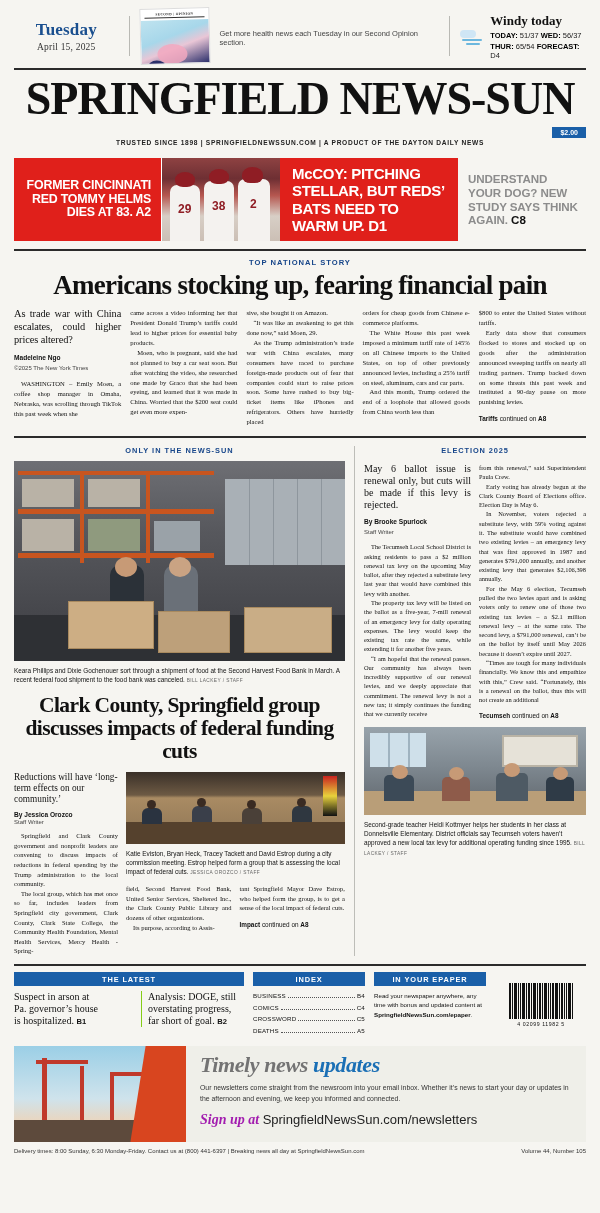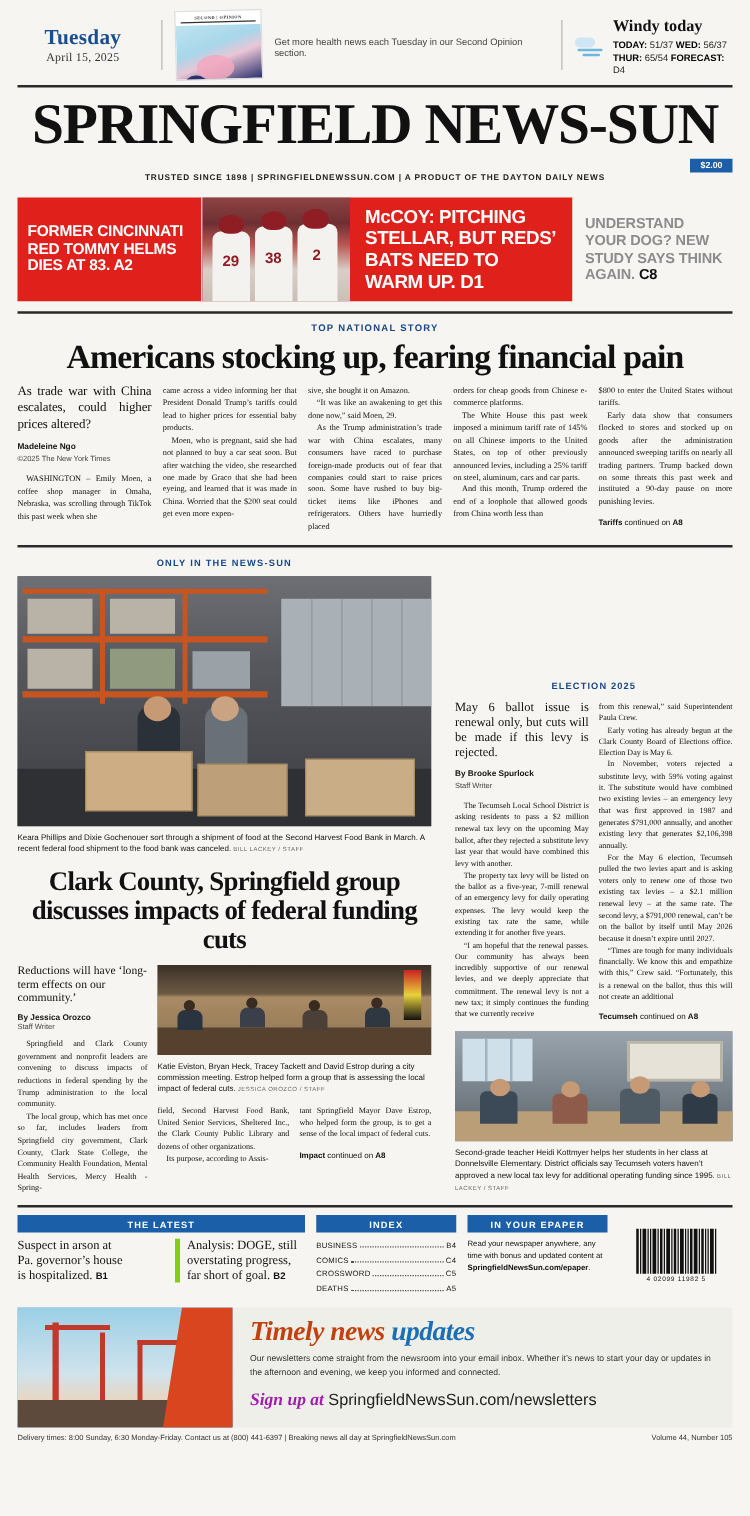--- a/index.html
+++ b/index.html
@@ -49,21 +49,21 @@
   .trustline{position:relative;text-align:center;margin-top:7px;padding:0 14px;}
   .trustline .tl{font-family:"Liberation Sans",sans-serif;font-size:6.6px;font-weight:bold;letter-spacing:.7px;color:#222;}
   .price{position:absolute;right:14px;top:-4px;background:#1a5fa8;color:#fff;
     font-family:"Liberation Sans",sans-serif;font-size:7px;font-weight:bold;padding:2px 8px;}
 
   
   .promo{display:flex;margin:9px 14px 0 14px;height:83px;}
   .promo .cellA{flex:0 0 148px;background:#e0201b;color:#fff;display:flex;align-items:center;justify-content:flex-end;
       padding:0 10px 0 8px;box-sizing:border-box;border-right:1px solid #fff;}
   .promo .cellA .t{font-family:"Liberation Sans",sans-serif;font-weight:bold;font-size:12.4px;line-height:1.12;
-      letter-spacing:-.2px;}
+      text-align:right;letter-spacing:-.2px;}
   .promo .photo{flex:0 0 118px;position:relative;overflow:hidden;background:#9a3b3b;}
   .promo .photo .bg{position:absolute;inset:0;background:
       linear-gradient(180deg,#8e4242 0%,#6e2f33 25%,#b5564f 45%,#d8cfc6 70%,#cbbfb5 100%);}
   .promo .photo .p1,.promo .photo .p2,.promo .photo .p3{position:absolute;bottom:0;background:#f4f2ef;border-radius:7px 7px 0 0;}
   .promo .photo .p1{left:8px;width:30px;height:56px;}
   .promo .photo .p2{left:42px;width:30px;height:60px;}
   .promo .photo .p3{left:76px;width:32px;height:62px;}
   .promo .photo .h1,.promo .photo .h2,.promo .photo .h3{position:absolute;background:#8f1d24;border-radius:50% 50% 40% 40%;}
   .promo .photo .h1{left:13px;top:14px;width:20px;height:15px;}
   .promo .photo .h2{left:47px;top:11px;width:20px;height:15px;}
@@ -90,21 +90,21 @@
   .deck{font-family:"Liberation Serif",serif;font-size:10.4px;line-height:1.22;letter-spacing:-.1px;margin-bottom:7px;}
   .byl{font-family:"Liberation Sans",sans-serif;font-weight:bold;font-size:6.6px;margin-bottom:1px;}
   .byl-sub{font-family:"Liberation Sans",sans-serif;font-size:6px;color:#444;margin-bottom:6px;}
   .p{margin:0 0 0 0;text-indent:7px;}
   .p.first{text-indent:7px;}
   .cont{font-family:"Liberation Sans",sans-serif;font-size:6.4px;margin-top:7px;}
   .cont b{font-weight:bold;}
   .rule-sec{height:2px;background:#2b2b2b;margin:9px 14px 0 14px;}
 
   
-  .mid{display:flex;margin:0 14px;align-items:flex-end;}
+  .mid{display:flex;margin:0 14px;}
   .mid .left{flex:0 0 340px;padding-right:9px;box-sizing:border-box;}
   .vdiv{width:1px;background:#bdbdb8;margin:8px 0 0 0;}
   .mid .right{flex:1;padding-left:9px;box-sizing:border-box;}
 
   .onlyin{text-align:center;font-family:"Liberation Sans",sans-serif;font-weight:bold;font-size:7.4px;
       letter-spacing:1px;color:#17468a;margin:8px 0 6px 0;}
 
   
   .photo-food{height:200px;position:relative;overflow:hidden;background:#4a4a50;}
   .pf-bg{position:absolute;inset:0;background:linear-gradient(180deg,#6e6f74 0%,#57585d 35%,#3c3d42 100%);}
@@ -158,21 +158,21 @@
   .bottombar{display:flex;margin:6px 14px 0 14px;align-items:stretch;}
   .bb-col{display:flex;flex-direction:column;}
   .bb-latest{flex:0 0 230px;}
   .bb-ep{flex:0 0 112px;margin-left:9px;}
   .bb-idx{flex:0 0 112px;margin-left:9px;}
   .bb-bar{background:#1a5fa8;color:#fff;text-align:center;font-family:"Liberation Sans",sans-serif;
       font-weight:bold;font-size:7.4px;letter-spacing:.9px;padding:2.5px 0;}
   .bb-inner{display:flex;margin-top:5px;gap:31px;}
   .bb-item{flex:1;font-family:"Liberation Serif",serif;font-size:10px;line-height:1.18;padding:0 6px;}
   .bb-item:first-child{padding-left:0;}
-  .bb-item + .bb-item{border-left:4px solid #84cc16;}
+  .bb-item + .bb-item{border-left:1px solid #84cc16;}
   .bb-item b{font-family:"Liberation Sans",sans-serif;font-size:7.6px;}
   .ep-text{font-family:"Liberation Sans",sans-serif;font-size:6.2px;line-height:1.5;margin-top:5px;}
   .ep-text b{font-weight:bold;}
   .idx-list{margin-top:5px;}
   .idx-row{display:flex;align-items:baseline;font-family:"Liberation Sans",sans-serif;font-size:6.2px;
       letter-spacing:.2px;margin-bottom:2.5px;}
   .idx-row .nm{white-space:nowrap;}
   .idx-row .dots{flex:1;border-bottom:1px dotted #555;margin:0 2px 2px 2px;height:6px;}
   .idx-row .pg{white-space:nowrap;}
   .barcode{flex:1;margin-left:10px;display:flex;flex-direction:column;align-items:center;justify-content:center;}
@@ -182,21 +182,21 @@
 
   
   .ad{display:flex;margin:9px 14px 0 14px;height:96px;background:#efefe9;}
   .ad .adphoto{flex:0 0 172px;position:relative;overflow:hidden;background:#7fb8d8;}
   .ad .adphoto .sky{position:absolute;inset:0;background:linear-gradient(180deg,#9bcfe6 0%,#cfe3ec 55%,#e9d6c0 78%,#b98a62 100%);}
   .ad .adphoto .crane{position:absolute;background:#c0392b;}
   .ad .adphoto .grnd{position:absolute;left:0;right:0;bottom:0;height:22px;background:#5d4a3c;}
   .ad .adphoto .wedge{position:absolute;right:-10px;top:0;bottom:0;width:58px;background:#d8451f;transform:skewX(-9deg);}
   .ad .adtext{flex:1;padding:8px 14px 8px 14px;box-sizing:border-box;}
   .ad-title{font-family:"Liberation Serif",serif;font-size:22px;line-height:1;letter-spacing:-.4px;}
-  .ad-title .b{font-weight:bold;font-style:italic;color:#c2410c;}
+  .ad-title .b{font-weight:bold;font-style:italic;color:#737373;}
   .ad-title .c{font-weight:bold;font-style:italic;color:#1a6fb5;}
   .ad-body{font-family:"Liberation Sans",sans-serif;font-size:6.9px;line-height:1.55;margin-top:7px;color:#333;}
   .ad-cta{margin-top:8px;font-size:13px;font-family:"Liberation Sans",sans-serif;}
   .ad-cta .s{font-family:"Liberation Serif",serif;font-weight:bold;font-style:italic;color:#a21caf;font-size:14px;}
   .ad-cta .u{color:#222;}
 
   .footer{display:flex;justify-content:space-between;align-items:center;margin:6px 14px 0 14px;
       font-family:"Liberation Sans",sans-serif;font-size:6px;color:#333;}
 </style>
 </head>

